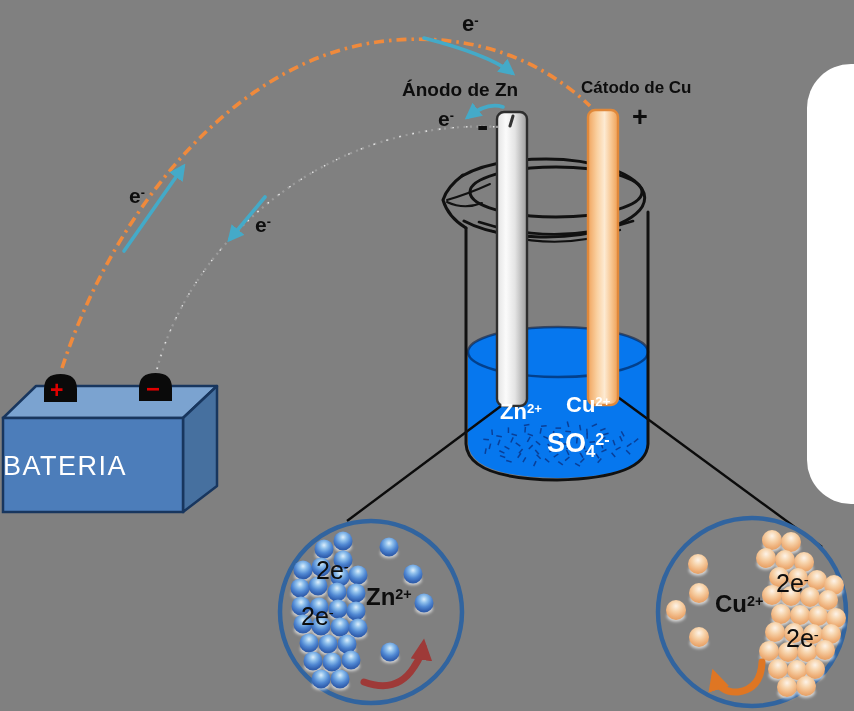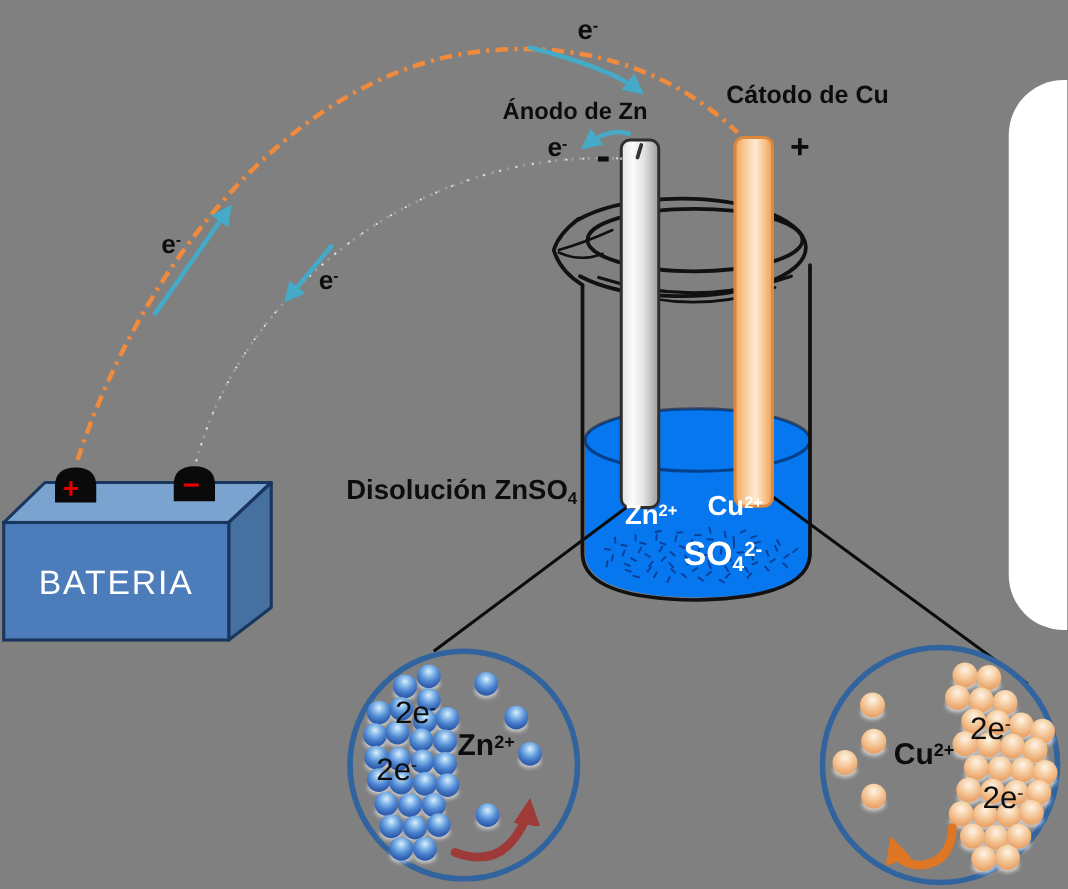--- a/index.html
+++ b/index.html
@@ -341,30 +341,29 @@
   </g>
 </svg>
 
   <div class="lbl" style="left:462px;top:13px;font-size:22px"><span>e</span><span class="sup">-</span></div>
   <div class="lbl" style="left:129px;top:185px;font-size:21px"><span>e</span><span class="sup">-</span></div>
   <div class="lbl" style="left:255px;top:214px;font-size:21px"><span>e</span><span class="sup">-</span></div>
   <div class="lbl" style="left:438px;top:108px;font-size:21px"><span>e</span><span class="sup">-</span></div>
 
   <div class="lbl" style="left:402px;top:80px;font-size:19px">Ánodo de Zn</div>
   <div class="lbl" style="left:477px;top:108px;font-size:34px">-</div>
-  <div class="lbl" style="left:581px;top:66px;font-size:20px">Cátodo de Cu</div>
+  <div class="lbl" style="left:581px;top:79px;font-size:17px">Cátodo de Cu</div>
   <div class="lbl" style="left:632px;top:104px;font-size:27px">+</div>
 
-  <div class="lbl" style="left:277px;top:381px;font-size:22px"><span>Disolución ZnSO</span><span class="sub">4</span></div>
 
   <div class="lbl w" style="left:500px;top:401px;font-size:22px"><span>Zn</span><span class="sup">2+</span></div>
   <div class="lbl w" style="left:566px;top:394px;font-size:22px"><span>Cu</span><span class="sup">2+</span></div>
   <div class="lbl w" style="left:547px;top:430px;font-size:27px"><span>SO</span><span class="sub">4</span><span class="sup">2-</span></div>
 
-  <div class="lbl w reg" style="left:3px;top:453px;width:180px;text-align:center;font-size:27px;letter-spacing:1.5px">BATERIA</div>
+  <div class="lbl w reg" style="left:3px;top:453px;width:180px;text-align:left;font-size:27px;letter-spacing:1.5px">BATERIA</div>
   <div class="lbl red" style="left:50px;top:379px;font-size:23px">+</div>
   <div class="lbl red" style="left:146px;top:377px;font-size:24px">−</div>
 
   <div class="lbl reg" style="left:316px;top:558px;font-size:25px"><span>2e</span><span class="sup">-</span></div>
   <div class="lbl reg" style="left:301px;top:604px;font-size:25px"><span>2e</span><span class="sup">-</span></div>
   <div class="lbl" style="left:366px;top:585px;font-size:24px"><span>Zn</span><span class="sup">2+</span></div>
 
   <div class="lbl reg" style="left:776px;top:571px;font-size:25px"><span>2e</span><span class="sup">-</span></div>
   <div class="lbl reg" style="left:786px;top:626px;font-size:25px"><span>2e</span><span class="sup">-</span></div>
   <div class="lbl" style="left:715px;top:592px;font-size:24px"><span>Cu</span><span class="sup">2+</span></div>

